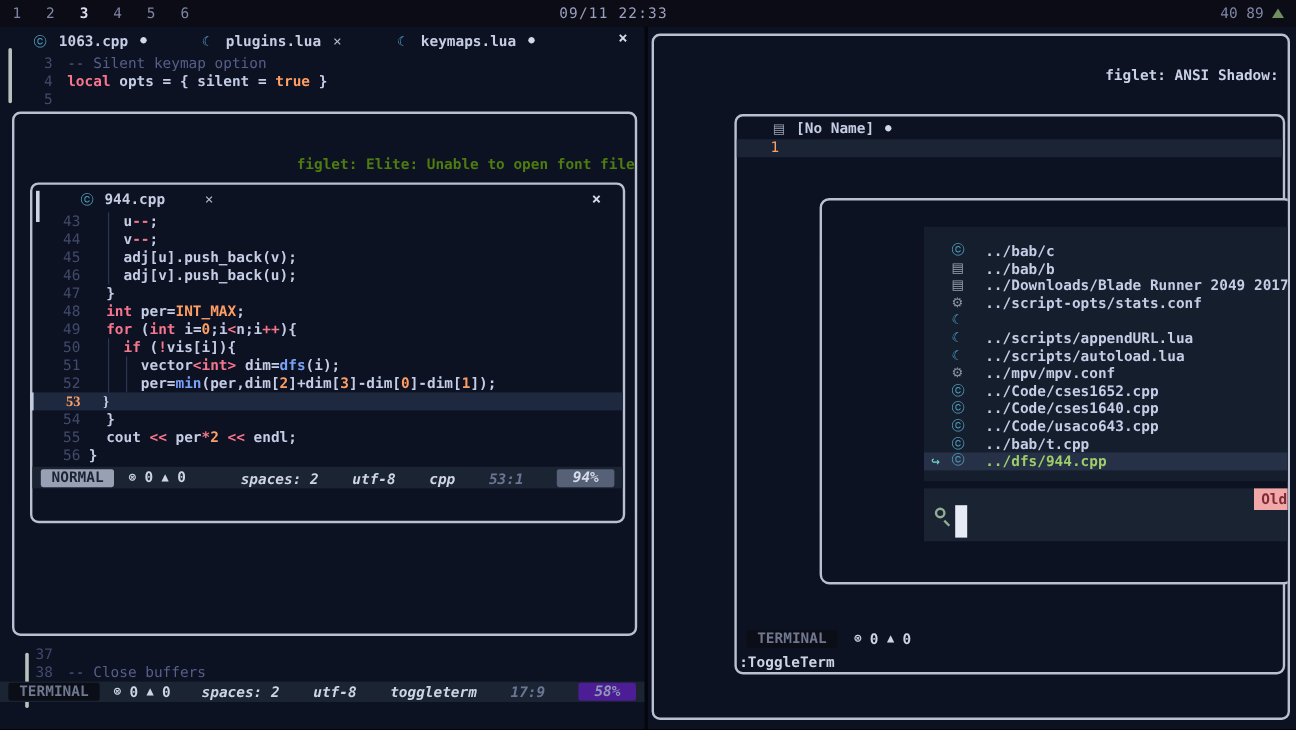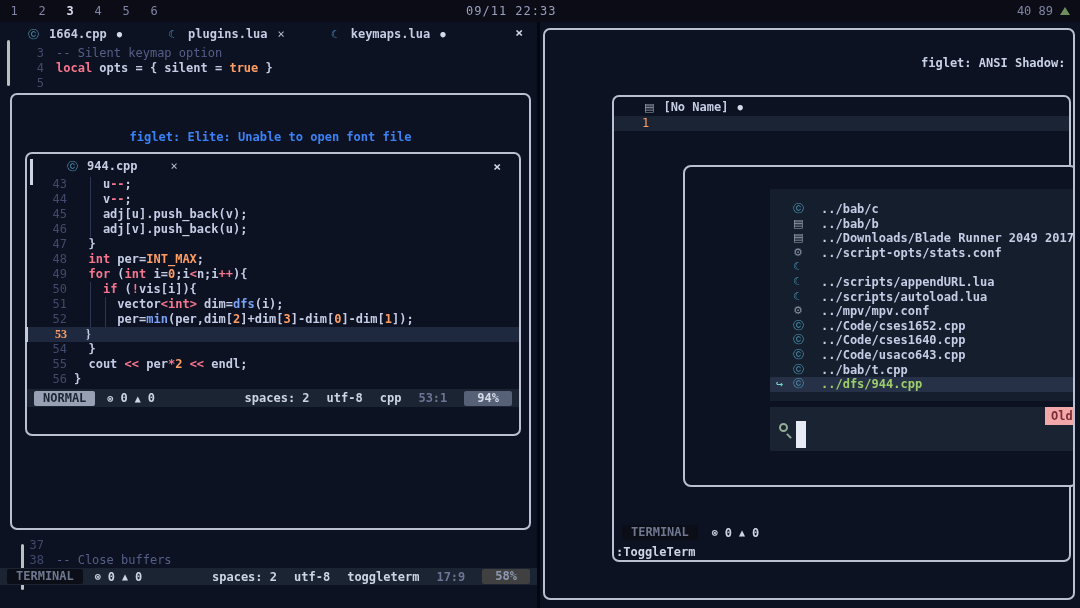--- a/index.html
+++ b/index.html
@@ -46,21 +46,21 @@
   .tk-txt { color:#c4cce6; }
   .tk-cmt { color:#565f89; font-weight:400; }
   .cursorline { background:#1e2940;font-family:Liberation Serif, serif; }
   .gutter.cur { color:#ff9e64; font-weight:bold; }
 
   .scroll-thumb { position:absolute; width:3px; background:#b7c2bd; border-radius:2px; }
 
   
   .float-outer { position:absolute; left:10px; top:71px; width:521px; height:437px;
     border:2px solid #b9c0d2; border-radius:7px; background:#0d1222; }
-  .figlet-msg { position:absolute; top:35px; left:0; width:100%; text-align:center; color:#3b82f6; font-weight:600; }
+  .figlet-msg { position:absolute; top:35px; left:0; width:100%; text-align:right; color:#4d7c0f; font-weight:600; }
   .float-inner { position:absolute; left:13px; top:57px; width:496px; height:284px;
     border:2px solid #b9c0d2; border-radius:7px; background:#0d1222; }
   .term-cursor { position:absolute; left:3px; top:5px; width:3px; height:26px; background:#ccd4e6; }
   .winbar { position:absolute; left:0; top:3px; height:18px; display:flex; align-items:center; gap:9px;
     padding-left:40px; font-weight:600; color:#c5cde4; }
   .winbar .close-x { margin-left:24px; }
   .win-close { position:absolute; right:18px; top:5px; color:#d2d9ea; font-weight:bold; font-size:13px; }
   .float-inner .codeblock { left:0; top:23px; width:100%; }
   .float-inner .gutter { width:40px; }
   .float-inner .codetext { margin-left:7px; }
@@ -68,25 +68,25 @@
   .thumb53 { position:absolute; left:-2px; top:173px; width:3px; height:15px; background:#c3cbdc; }
 
   
   .statusline { position:absolute; display:flex; align-items:center; font-weight:600; background:#1b2433;
     padding:0 7px; }
   .mode-badge { background:#97a1b3; color:#1b2433; padding:0 9px; font-weight:bold; border-radius:2px;
     margin-right:12px; line-height:15px; }
   .mode-badge.terminal { background:#0b0e17; color:#6f7890; }
   .diag { display:flex; gap:7px; align-items:center; color:#cdd4e6; }
   .diag .ic { font-size:10px; }
-  .sl-right { margin-left:auto; display:flex; gap:17px; align-items:center; color:#cdd4e6; }
+  .sl-right { margin-left:auto; display:flex; gap:28px; align-items:flex-end; color:#cdd4e6;font-style:italic; }
   .sl-dim { color:#6b7594; }
   .pct { padding:0 13px; border-radius:2px; line-height:15px; }
   .pct94 { background:#566076; color:#d6dcea; }
-  .pct58 { background:#404040; color:#8e99b4; }
+  .pct58 { background:#4c1d95; color:#8e99b4; }
   .sl-inner { left:0; top:235px; width:100%; height:18px; }
   .sl-pane-left { left:0; top:546px; width:537px; height:17px; }
 
   
   .box-outer { position:absolute; left:3px; top:6px; width:532px; height:572px;
     border:2px solid #b9c0d2; border-radius:7px; background:#0d1222; overflow:hidden; }
   .figlet-right { position:absolute; left:376px; top:26px; white-space:nowrap; font-weight:600; color:#c9d1e6; }
   .box-inner { position:absolute; left:67px; top:65px; width:459px; height:467px;
     border:2px solid #b9c0d2; border-radius:7px; background:#0d1222; }
   .nn-winbar { position:absolute; left:30px; top:3px; display:flex; gap:9px; align-items:center;
@@ -136,21 +136,21 @@
       <span>40 89</span>
       <span class="wifi-ico"></span>
     </div>
   </div>
 
   <div class="pane-left">
 
     <div class="bufferline">
         <div class="buf">
           <span class="fico cpp">ⓒ</span>
-          <span class="bname">1664.cpp</span>
+          <span class="bname">1063.cpp</span>
           <span class="dot">●</span>
         </div>
         <div class="buf">
           <span class="fico lua">☾</span>
           <span class="bname">plugins.lua</span>
           <span class="bx">×</span>
         </div>
         <div class="buf">
           <span class="fico lua">☾</span>
           <span class="bname">keymaps.lua</span>

